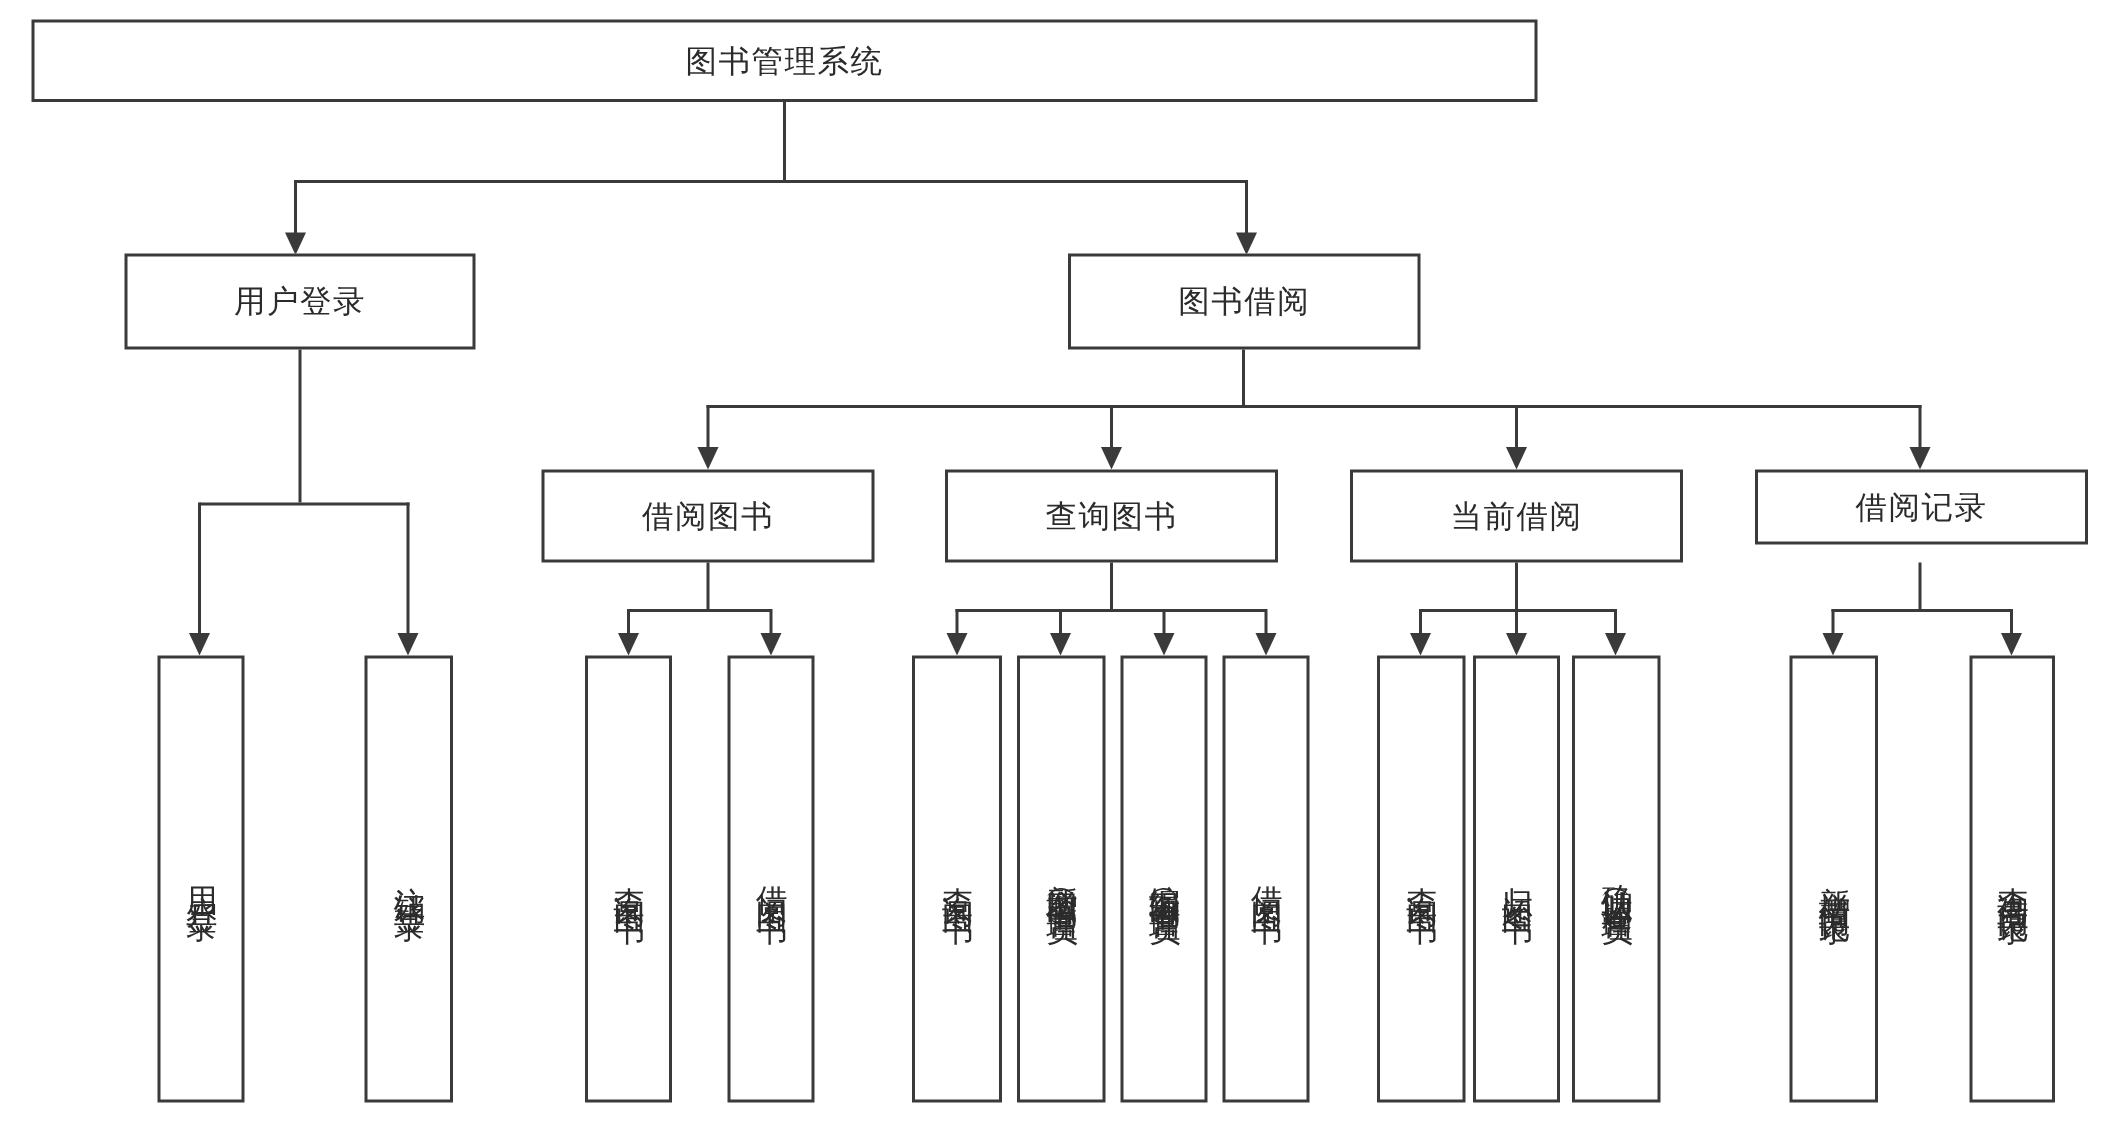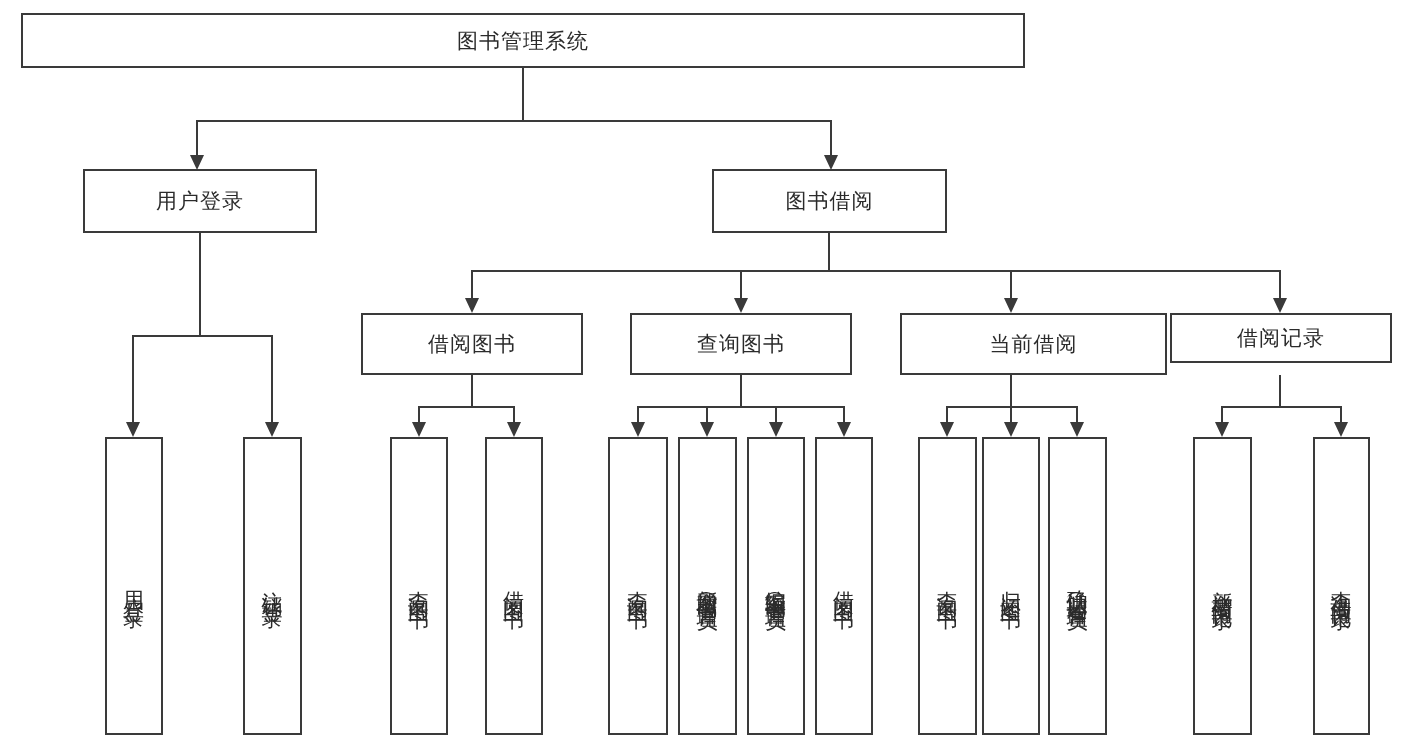--- a/index.html
+++ b/index.html
@@ -110,21 +110,21 @@
   <div class="ar" style="left:1004px;top:298px"></div>
   <div class="ln" style="left:1279px;top:270px;width:2px;height:28px"></div>
   <div class="ar" style="left:1273px;top:298px"></div>
 
   <div class="box h" style="left:361px;top:313px;width:222px;height:62px">
     <span>借阅图书</span>
   </div>
   <div class="box h" style="left:630px;top:313px;width:222px;height:62px">
     <span>查询图书</span>
   </div>
-  <div class="box h" style="left:900px;top:313px;width:267px;height:62px">
+  <div class="box h" style="left:900px;top:313px;width:222px;height:62px">
     <span>当前借阅</span>
   </div>
   <div class="box h" style="left:1170px;top:313px;width:222px;height:50px">
     <span>借阅记录</span>
   </div>
 
   <div class="ln" style="left:471px;top:375px;width:2px;height:33px"></div>
   <div class="ln" style="left:418px;top:406px;width:96px;height:2px"></div>
   <div class="ln" style="left:418px;top:406px;width:2px;height:17px"></div>
   <div class="ar" style="left:412px;top:422px"></div>

